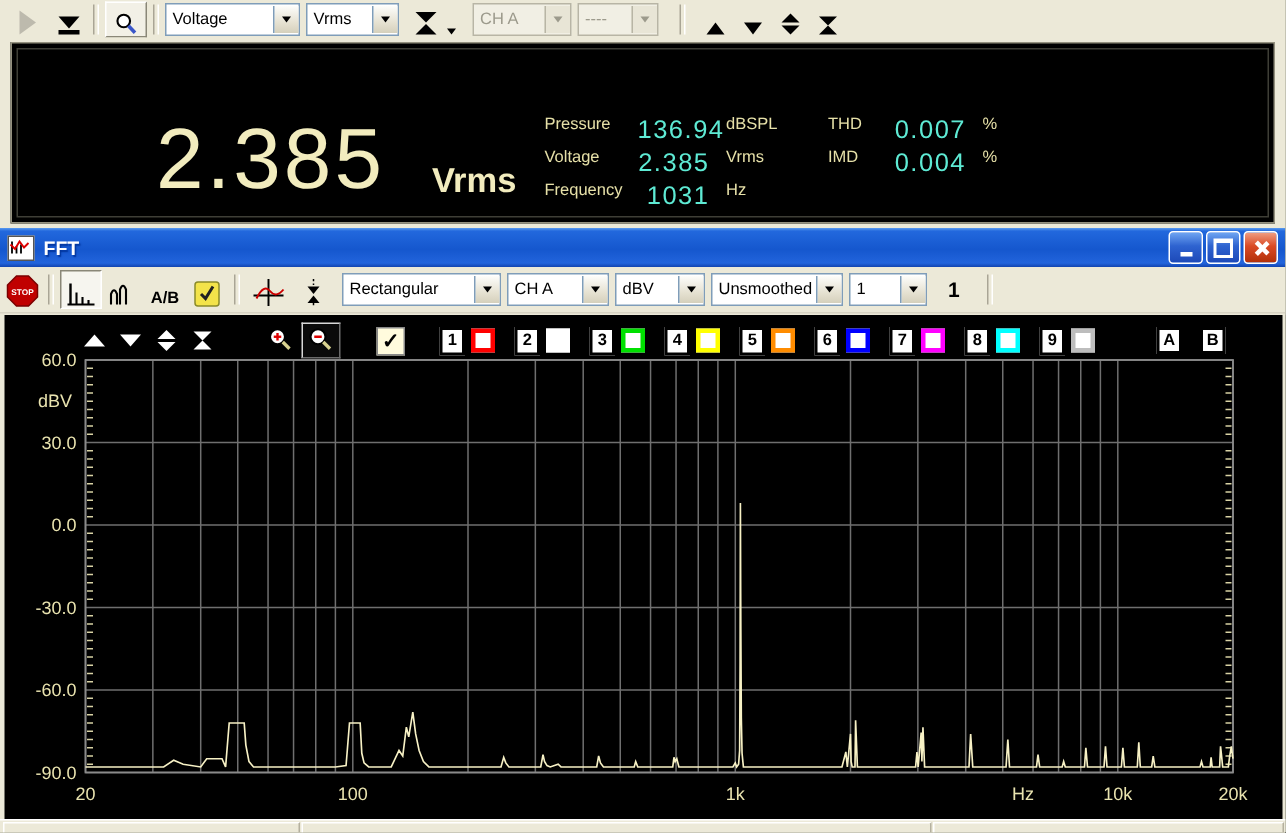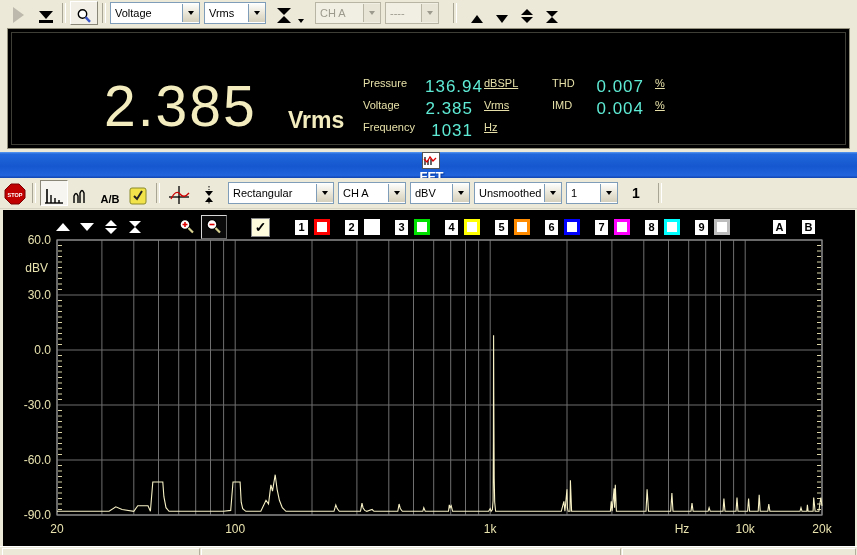--- a/index.html
+++ b/index.html
@@ -31,26 +31,26 @@
   .rgroup{position:absolute;top:48px;}
   #rg1{left:355px;}
   #rg2{left:544px;}
   .rrow{display:flex;height:22px;}
   .rlabel{font-size:11px;color:#E6E0A8;}
   #rg1 .rlabel{width:62px;}
   #rg2 .rlabel{width:40px;}
   .rvalue{font-size:17px;color:#5eead4;text-align:right;letter-spacing:1px;}
   #rg1 .rvalue{width:48px;}
   #rg2 .rvalue{width:52px;}
-  .runit{font-size:11px;color:#E6E0A8;margin-left:11px;text-decoration:underline;}
+  .runit{font-size:11px;color:#E6E0A8;margin-left:11px;}
   
   #fft-window{position:absolute;left:0;top:152px;width:857px;height:403px;}
   #fft-titlebar{position:absolute;left:0;top:0;width:857px;height:26px;
     background:linear-gradient(180deg,#5A9BF0 0%,#2268dd 8%,#1557CE 55%,#2264DC 90%,#1144B0 100%);
-    display:flex;align-items:center;flex-direction:column;}
+    display:flex;align-items:center;}
   #fft-title-icon{width:16px;height:15px;margin-left:5px;background:#fff;border:1px solid #555;position:relative;}
   #fft-title-text{color:#fff;font-weight:bold;font-size:13px;margin-left:6px;text-shadow:1px 1px 1px #00349c;}
   #fft-titlebar .winbtns{margin-left:auto;margin-right:5px;display:flex;gap:2px;}
   .winbtn{width:21px;height:20px;border-radius:3px;border:1px solid #fff;display:flex;align-items:center;justify-content:center;
     background:linear-gradient(180deg,#6FA5F2,#2E63D0 45%,#1D49B8);}
   .winbtn.close{background:linear-gradient(180deg,#F09E82,#DA4B26 45%,#B23009);}
   .glyph-min{width:8px;height:3px;background:#fff;margin-top:9px;}
   .glyph-max{width:9px;height:8px;border:2px solid #fff;border-top-width:3px;}
   .glyph-x{position:relative;width:11px;height:11px;}
   .glyph-x:before,.glyph-x:after{content:"";position:absolute;left:5px;top:0;width:2.5px;height:11px;background:#fff;}

